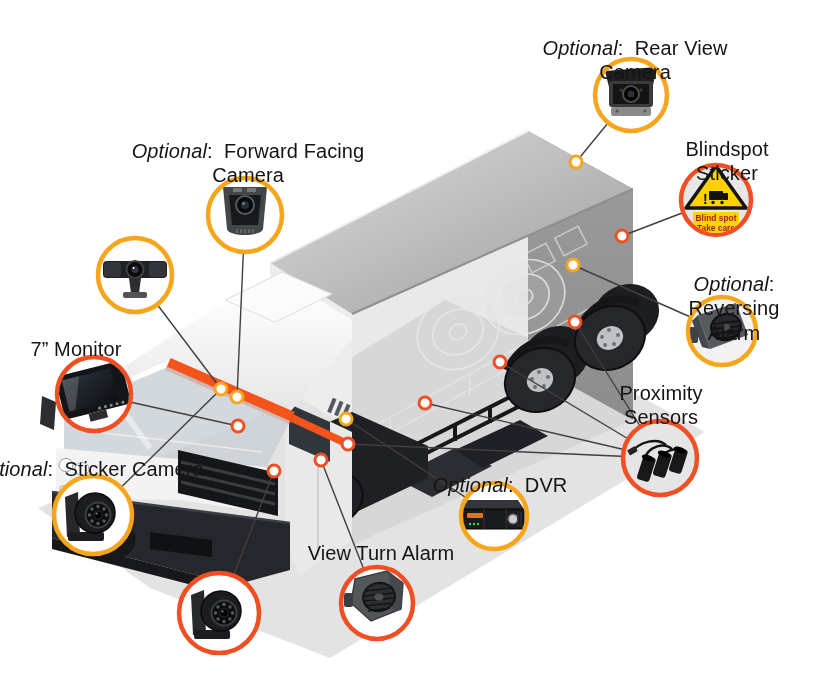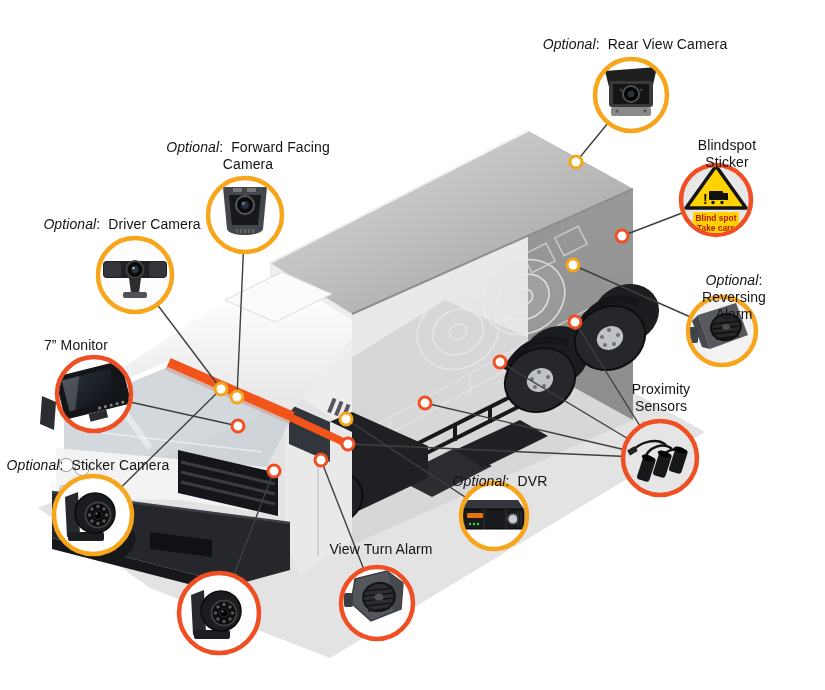--- a/index.html
+++ b/index.html
@@ -1,20 +1,20 @@
 <!DOCTYPE html>
 <html><head>
 <meta charset="utf-8">
 <style>
   html,body{margin:0;padding:0;background:#fff;}
   #stage{position:relative;width:825px;height:690px;background:#fff;overflow:hidden;
          font-family:"Liberation Sans",sans-serif;}
   #truck-svg{position:absolute;left:0;top:0;}
   .lbl{position:absolute;transform:translateX(-50%);text-align:center;
-       font-size:14px;line-height:1.22;color:#141414;white-space:pre-wrap;letter-spacing:.1px;}
+       font-size:20px;line-height:1.22;color:#141414;white-space:pre-wrap;letter-spacing:.1px;}
   .lbl .it{font-style:italic;}
 </style>
 </head>
 <body>
 
 <div id="stage">
 
 <svg id="truck-svg" width="825" height="690" viewBox="0 0 825 690">
   <defs>
     <linearGradient id="gTop" x1="0" y1="0" x2="1" y2="1">
@@ -453,21 +453,20 @@
 <div class="lbl" style="left:727px;top:137px;"><span>Blindspot Sticker</span></div>
 
 <div class="lbl" style="left:734px;top:272px;"><span class="it">Optional</span><span>:  Reversing Alarm</span></div>
 
 <div class="lbl" style="left:248px;top:139px;"><span class="it">Optional</span><span>:  Forward Facing
 Camera</span></div>
 
 <div class="lbl" style="left:661px;top:381px;"><span>Proximity
 Sensors</span></div>
 
-<div class="lbl" style="left:122px;top:216px;"><span class="it">Optional</span><span>:  Driver Camera</span></div>
 
 <div class="lbl" style="left:76px;top:337px;"><span>7” Monitor</span></div>
 
 <div class="lbl" style="left:88px;top:457px;"><span class="it">Optional</span><span>:  Sticker Camera</span></div>
 
 
 <div class="lbl" style="left:381px;top:541px;"><span>View Turn Alarm</span></div>
 
 <div class="lbl" style="left:500px;top:473px;"><span class="it">Optional</span><span>:  DVR</span></div>
 

